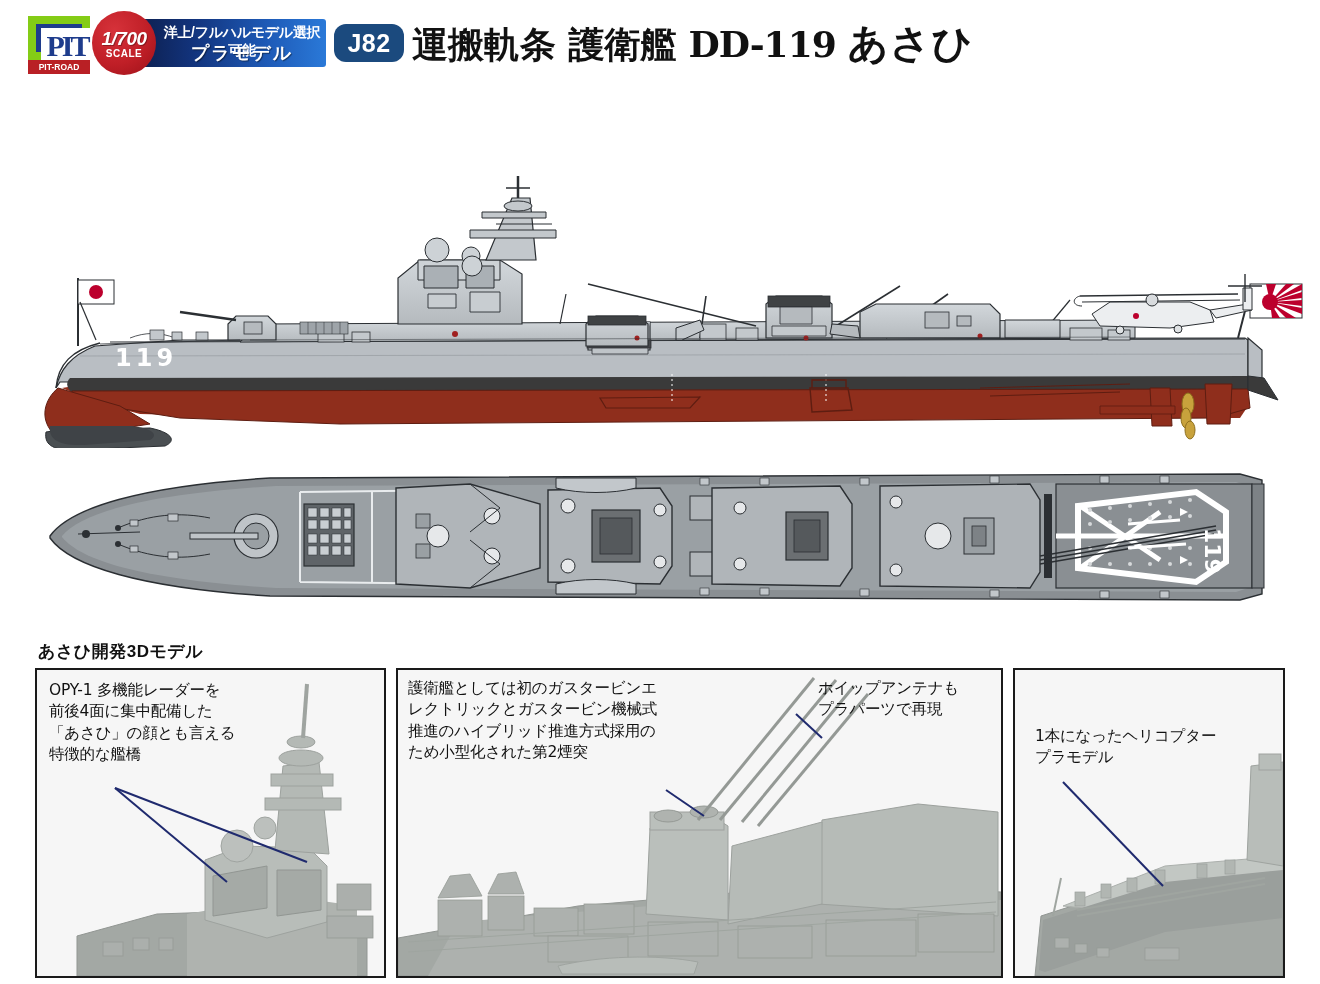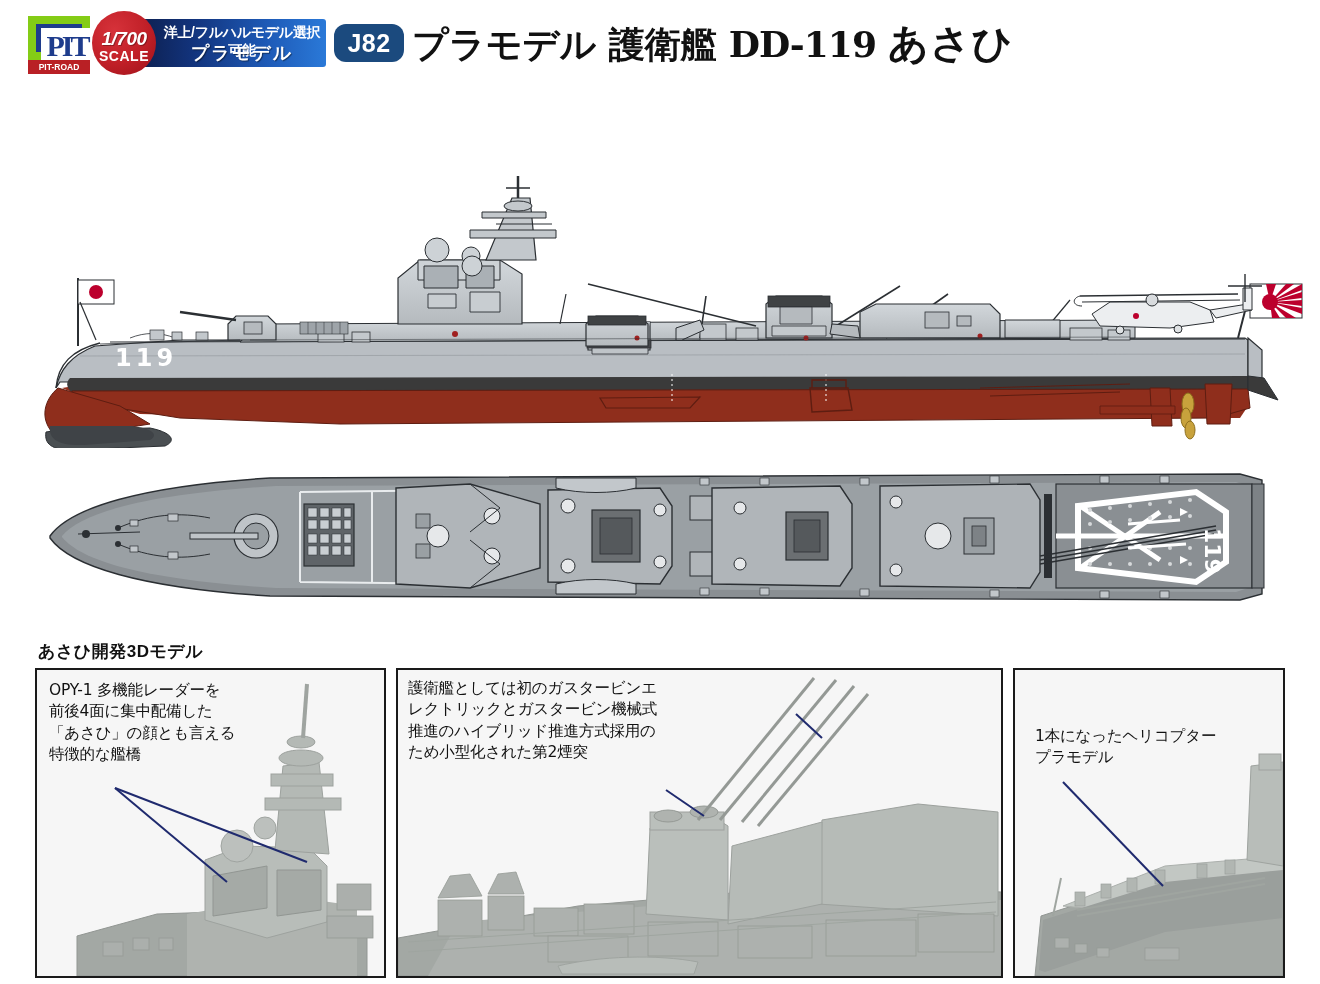--- a/index.html
+++ b/index.html
@@ -46,21 +46,21 @@
     text-align:center;
   }
   .scale-badge .sb-main {
     position:absolute; left:0; top:17px; width:64px;
     color:#fff; font-weight:bold; font-size:19px; letter-spacing:-0.5px;
     font-style:italic;
     text-shadow: 1px 1px 0 rgba(0,0,0,.3);
   }
   .scale-badge .sb-sub {
     position:absolute; left:0; top:37px; width:64px;
-    color:#fff; font-weight:bold; font-size:14px; letter-spacing:0.5px;
+    color:#fff; font-weight:bold; font-size:10px; letter-spacing:0.5px;
   }
 
   .plamo-banner {
     position:absolute; left:136px; top:19px; width:190px; height:48px;
     background: linear-gradient(90deg, #0d1f4d 0%, #12337c 30%, #1e5bb8 70%, #2a79d8 100%);
     border-radius:3px;
     z-index:2;
   }
   .plamo-banner .pb-top {
     position:absolute; left:0; top:5px; width:190px; text-align:center;
@@ -154,21 +154,21 @@
     </div>
 
     <div class="plamo-banner">
       <div class="pb-top">洋上/フルハルモデル選択可能</div>
       <div class="pb-big">プラモデル</div>
     </div>
 
     <div class="kit-code">J82</div>
 
     <div class="main-title">
-      <span class="mt-jp">プラモデル 護衛艦</span><span style="display:inline-block;width:12px"></span><span class="mt-desig">DD-119</span><span style="display:inline-block;width:12px"></span><span class="mt-name">あさひ</span>
+      <span class="mt-jp">運搬軌条 護衛艦</span><span style="display:inline-block;width:12px"></span><span class="mt-desig">DD-119</span><span style="display:inline-block;width:12px"></span><span class="mt-name">あさひ</span>
     </div>
   </div>
 
   <div id="ship-area">
 
     <div id="side-view">
       <svg width="1320" height="360" viewBox="0 0 1320 360" class="nb">
         <defs>
           <linearGradient id="gSup" x1="0" y1="0" x2="0" y2="1">
             <stop offset="0%" stop-color="#d2d7db"></stop>
@@ -662,20 +662,22 @@
 
         <path d="M 160,296 C 200,286 260,284 300,292 L 296,304 L 164,304 Z" fill="#b4b9b5" stroke="#9a9f9b" stroke-width="1"></path>
         <rect x="0" y="0" width="603" height="306" fill="#ffffff" opacity="0.06"></rect>
       </svg>
 
       <div class="callout" id="callout-2">護衛艦としては初のガスタービンエ
 レクトリックとガスタービン機械式
 推進のハイブリッド推進方式採用の
 ため小型化された第2煙突</div>
 
+      <div class="callout" id="callout-3">ホイップアンテナも
+プラパーツで再現</div>
 
       <svg class="leader" style="left:0;top:0" width="603" height="306" viewBox="0 0 603 306">
         <g stroke="#1f2a6e" stroke-width="2" fill="none">
           <line x1="268" y1="120" x2="306" y2="146"></line>
           <line x1="424" y1="68" x2="398" y2="44"></line>
         </g>
       </svg>
     </div>
 
     <div class="panel" id="panel-3">

